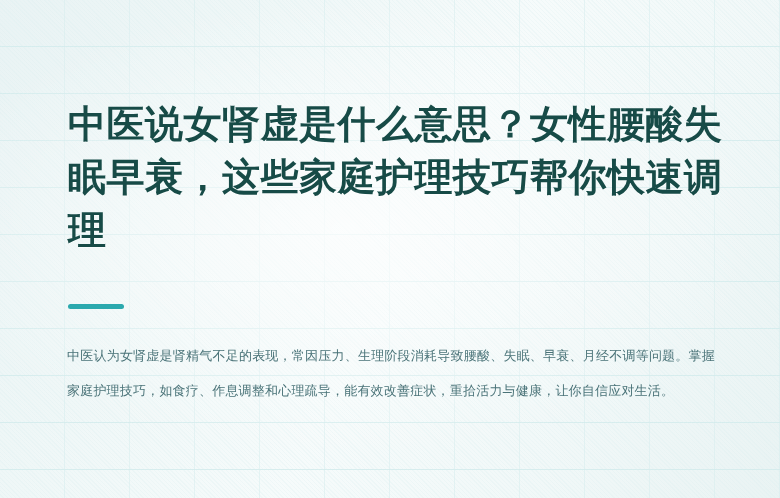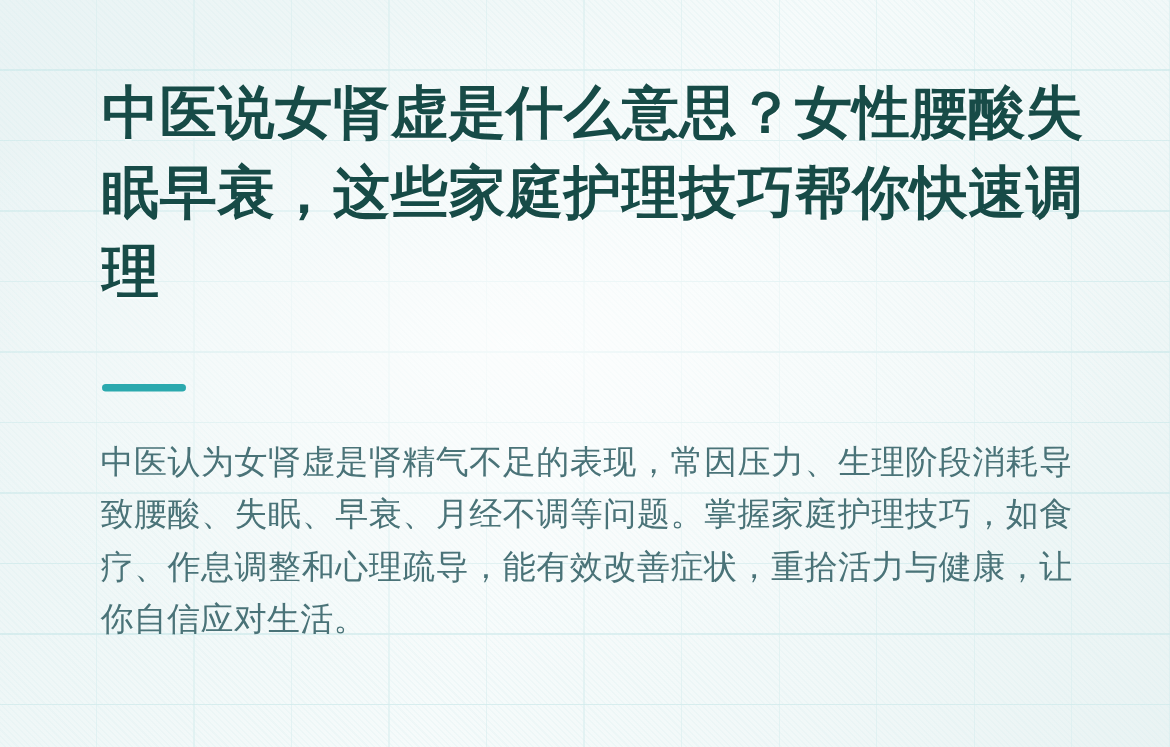--- a/index.html
+++ b/index.html
@@ -69,20 +69,21 @@
         rgba(255,255,255,0.72) 0%,
         rgba(255,255,255,0.28) 46%,
         rgba(255,255,255,0) 78%);
   }
 
   #content {
     position: absolute;
     inset: 0;
     padding: 0 64px 0 68px;
     box-sizing: border-box;
+    margin-top: 48px;
   }
 
   #headline {
     position: absolute;
     left: 68px;
     top: 50px;
     width: 660px;
     margin: 0;
     font-family: "Liberation Serif", "DejaVu Serif", serif;
     font-weight: 700;
@@ -104,21 +105,21 @@
   }
 
   #summary {
     position: absolute;
     left: 67px;
     top: 290px;
     width: 648px;
     margin: 0;
     font-family: "Liberation Sans", "DejaVu Sans", sans-serif;
     font-weight: 400;
-    font-size: 22px;
+    font-size: 13px;
     line-height: 35px;
     letter-spacing: 0.2px;
     color: #4a7378;
     text-align: justify;
     text-justify: inter-character;
   }
 </style>
 </head>
 <body>
 

